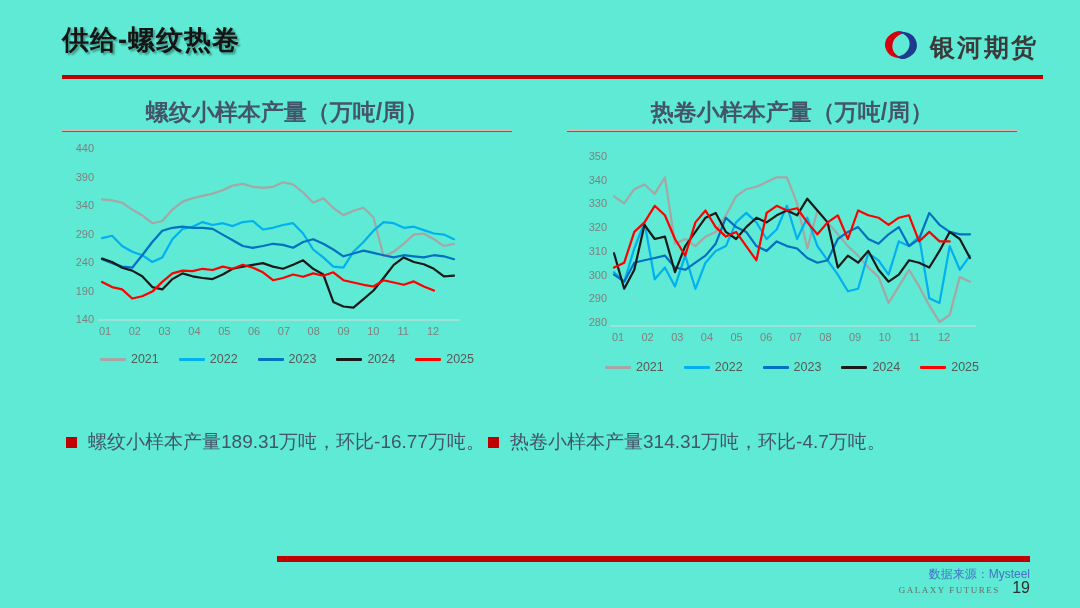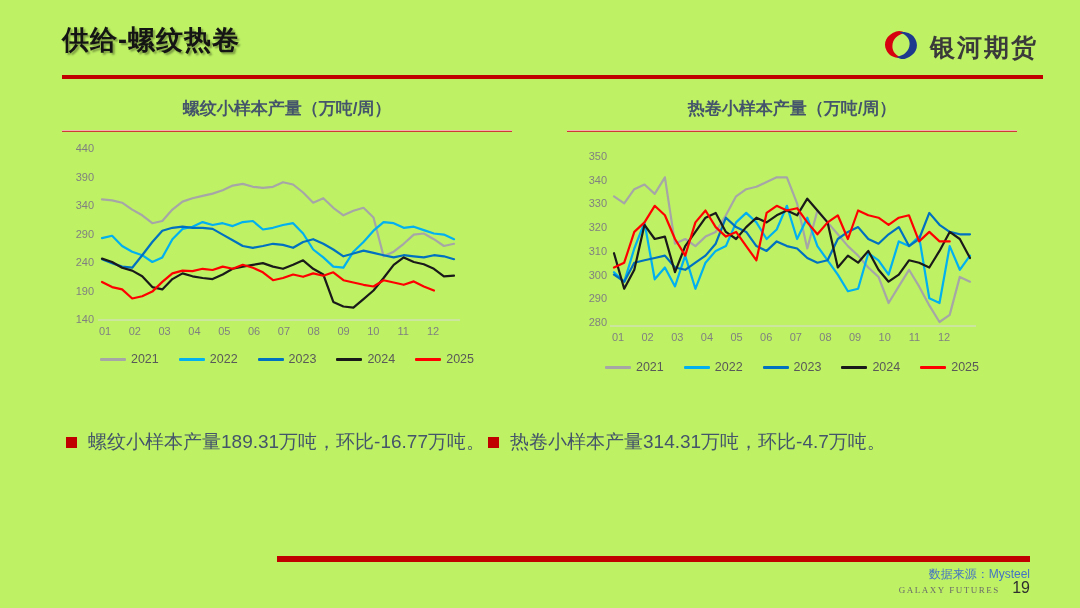--- a/index.html
+++ b/index.html
@@ -1,27 +1,27 @@
 <!DOCTYPE html>
 <html><head>
 <meta charset="utf-8">
 <style>
   * { margin:0; padding:0; box-sizing:border-box; }
   html,body { background:#e8e8e8; }
   body { font-family:"Liberation Sans","DejaVu Sans",sans-serif; }
-  .slide { position:relative; width:1080px; height:608px; background:#bef264; overflow:hidden; margin:0 auto; }
+  .slide { position:relative; width:1080px; height:608px; background:#5eead4; overflow:hidden; margin:0 auto; }
 
   
   .page-title { position:absolute; left:62px; top:22px; font-size:27px; font-weight:800; color:#141414; letter-spacing:1px; text-shadow:2px 2px 2px rgba(0,0,0,0.35); }
   .header-rule { position:absolute; left:62px; top:75px; width:981px; height:4px; background:#c00000; }
   .logo { position:absolute; right:42px; top:24px; display:flex; align-items:center; gap:8px; }
   .logo-text { font-size:25px; font-weight:800; color:#3a3a3a; letter-spacing:2px; }
 
   
-  .chart-title { position:absolute; width:450px; text-align:center; top:97px; font-size:17px; font-weight:700; color:#44546a; }
+  .chart-title { position:absolute; width:450px; text-align:center; top:97px; font-size:23px; font-weight:700; color:#44546a; }
   .chart-title.left { left:62px; }  .chart-title.right { left:567px; }
   .title-rule { position:absolute; width:450px; height:2px; top:130px; background:#cf3a34; border-top:1px solid #f0b3ae; }
   .title-rule.left { left:62px; } .title-rule.right { left:567px; }
   .chart-svg { position:absolute; top:138px; width:450px; height:214px; }
   .chart-svg.left { left:62px; } .chart-svg.right { left:567px; height:220px; }
 
   .legend { position:absolute; width:450px; display:flex; justify-content:center; gap:20px; align-items:center; }
   .legend.left { left:62px; top:352px; } .legend.right { left:567px; top:360px; }
   .legend-item { display:flex; align-items:center; gap:5px; }
   .legend-swatch { width:26px; height:3px; border-radius:1px; }

